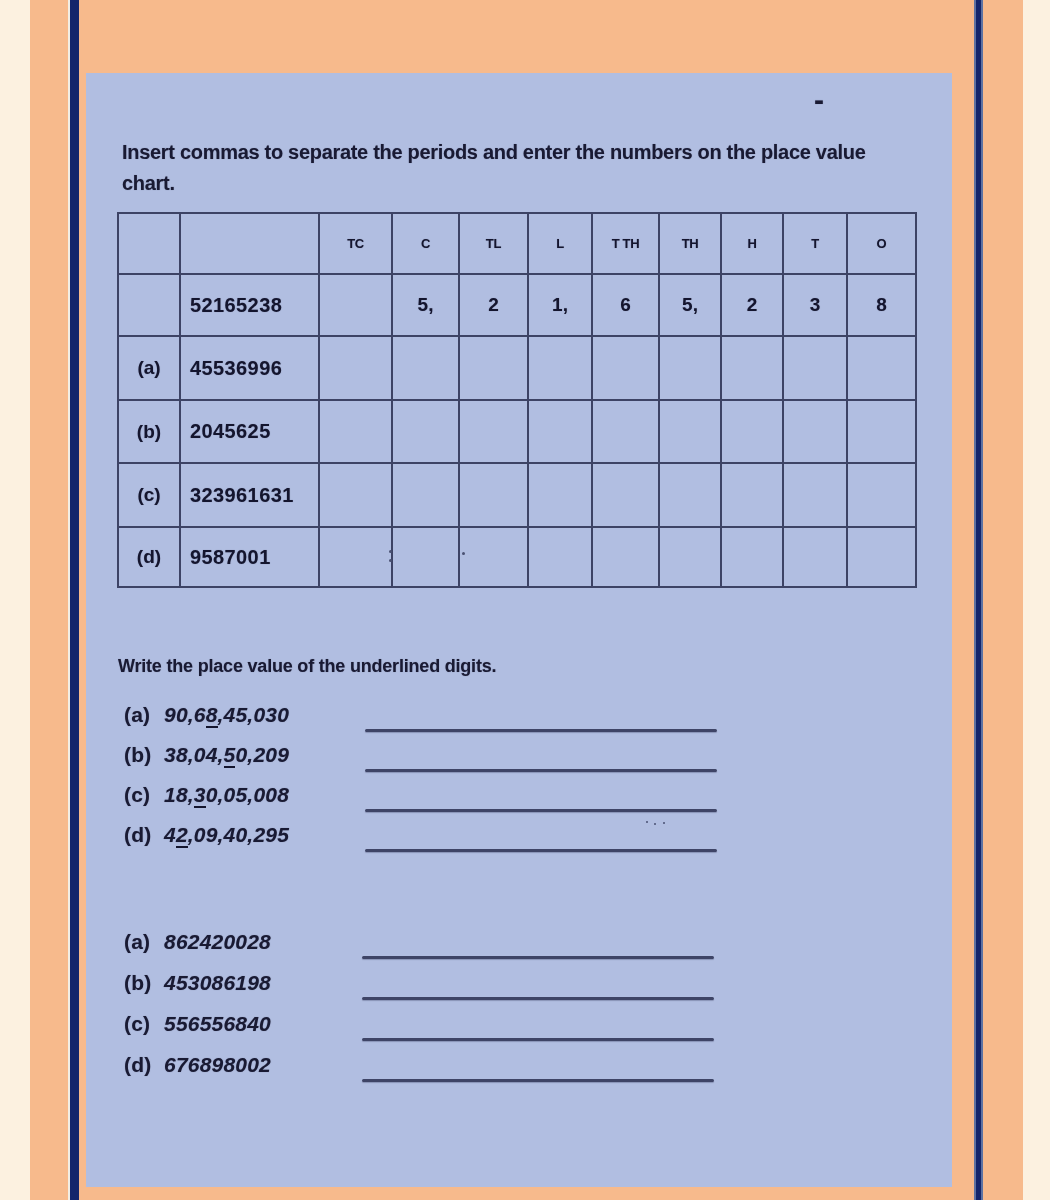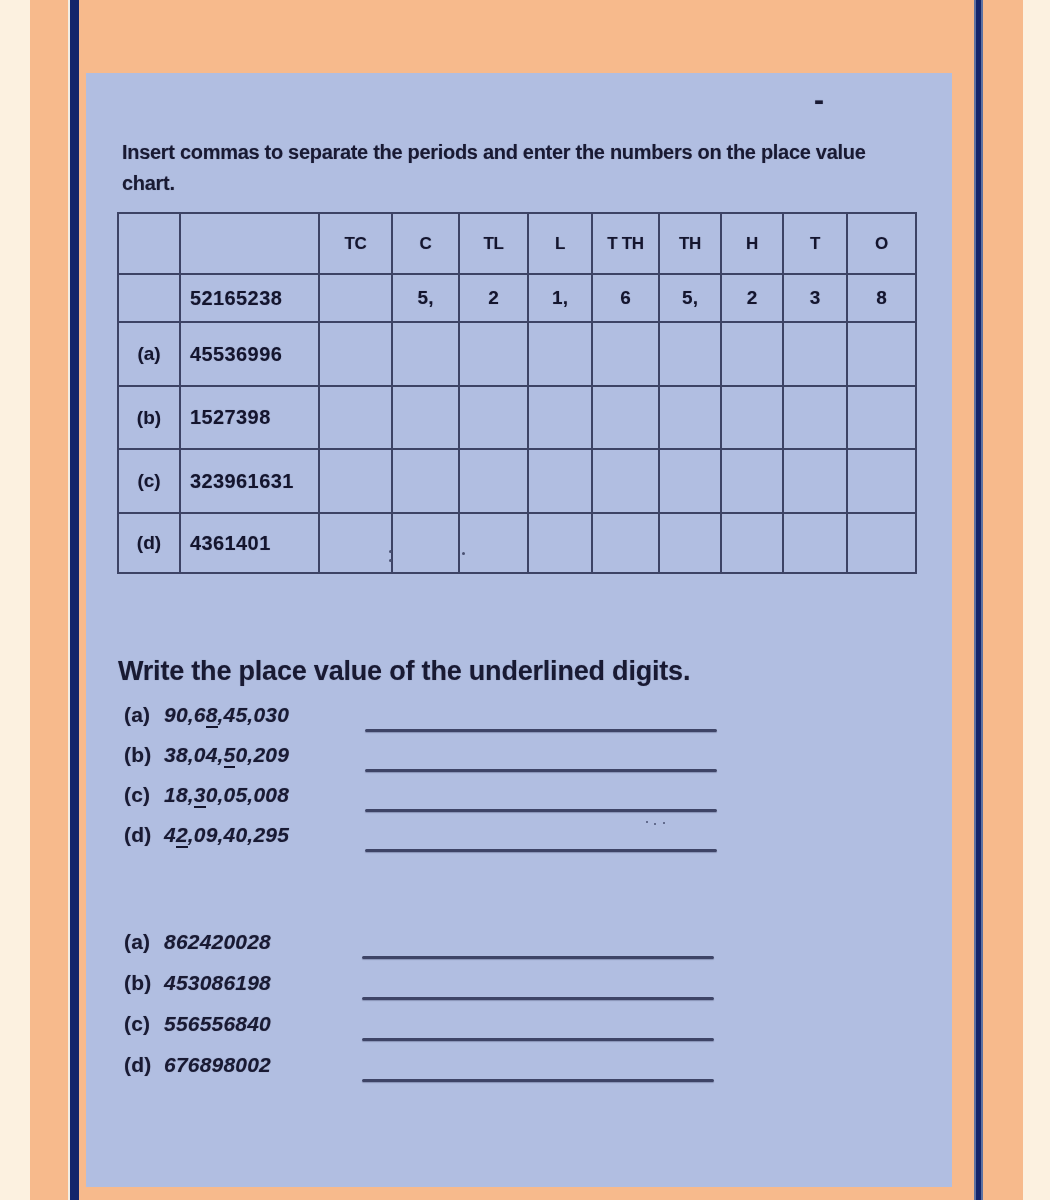--- a/index.html
+++ b/index.html
@@ -36,35 +36,35 @@
   
   .pv-table{
     position:absolute;left:31px;top:139px;width:798px;
     border-collapse:collapse;table-layout:fixed;
   }
   .pv-table th,.pv-table td{
     border:2px solid #3d4365;padding:0;
     font-weight:700;text-align:center;vertical-align:middle;
     color:#14152e;text-shadow:0 0 1px rgba(20,21,46,.3);
   }
-  .pv-table th{font-size:17px;letter-spacing:-0.3px;}
+  .pv-table th{font-size:13px;letter-spacing:-0.3px;}
   .pv-table td{font-size:19px;}
   .pv-table .numcell{text-align:left;padding-left:9px;font-size:20px;letter-spacing:0.4px;}
   .pv-table .lblcell{font-size:19px;}
   tr.hd{height:61px;}
-  tr.rx{height:48px;}
+  tr.rx{height:62px;}
   tr.ra{height:64px;}
   tr.rb{height:63px;}
   tr.rc{height:64px;}
   tr.rd{height:60px;}
 
   
   .sec-head{
     position:absolute;left:32px;margin:0;white-space:nowrap;
-    font-size:27px;font-weight:700;letter-spacing:-0.2px;
+    font-size:18px;font-weight:700;letter-spacing:-0.2px;
   }
   .s2h{top:583px;}
   .s3h{top:810px;}
   .items{position:absolute;left:38px;width:660px;}
   .s2items{top:630px;}
   .s3items{top:857px;}
   .item{position:relative;height:40px;font-size:21px;font-weight:700;letter-spacing:0.2px;}
   .s3items .item{height:41px;}
   .item .lbl{position:absolute;left:0;top:0;}
   .item .num{position:absolute;left:40px;top:0;font-style:italic;}
@@ -142,21 +142,21 @@
           <td></td>
             <td></td>
           <td></td>
             <td></td>
           <td></td>
             <td></td>
           <td></td>
         </tr>
         <tr class="rb">
           <td class="lblcell">(b)</td>
-          <td class="numcell">1527398</td>
+          <td class="numcell">2045625</td>
           <td></td>
             <td></td>
           <td></td>
             <td></td>
           <td></td>
             <td></td>
           <td></td>
             <td></td>
           <td></td>
         </tr>
@@ -168,21 +168,21 @@
           <td></td>
             <td></td>
           <td></td>
             <td></td>
           <td></td>
             <td></td>
           <td></td>
         </tr>
         <tr class="rd">
           <td class="lblcell">(d)</td>
-          <td class="numcell">4361401</td>
+          <td class="numcell">9587001</td>
           <td></td>
             <td></td>
           <td></td>
             <td></td>
           <td></td>
             <td></td>
           <td></td>
             <td></td>
           <td></td>
         </tr>

